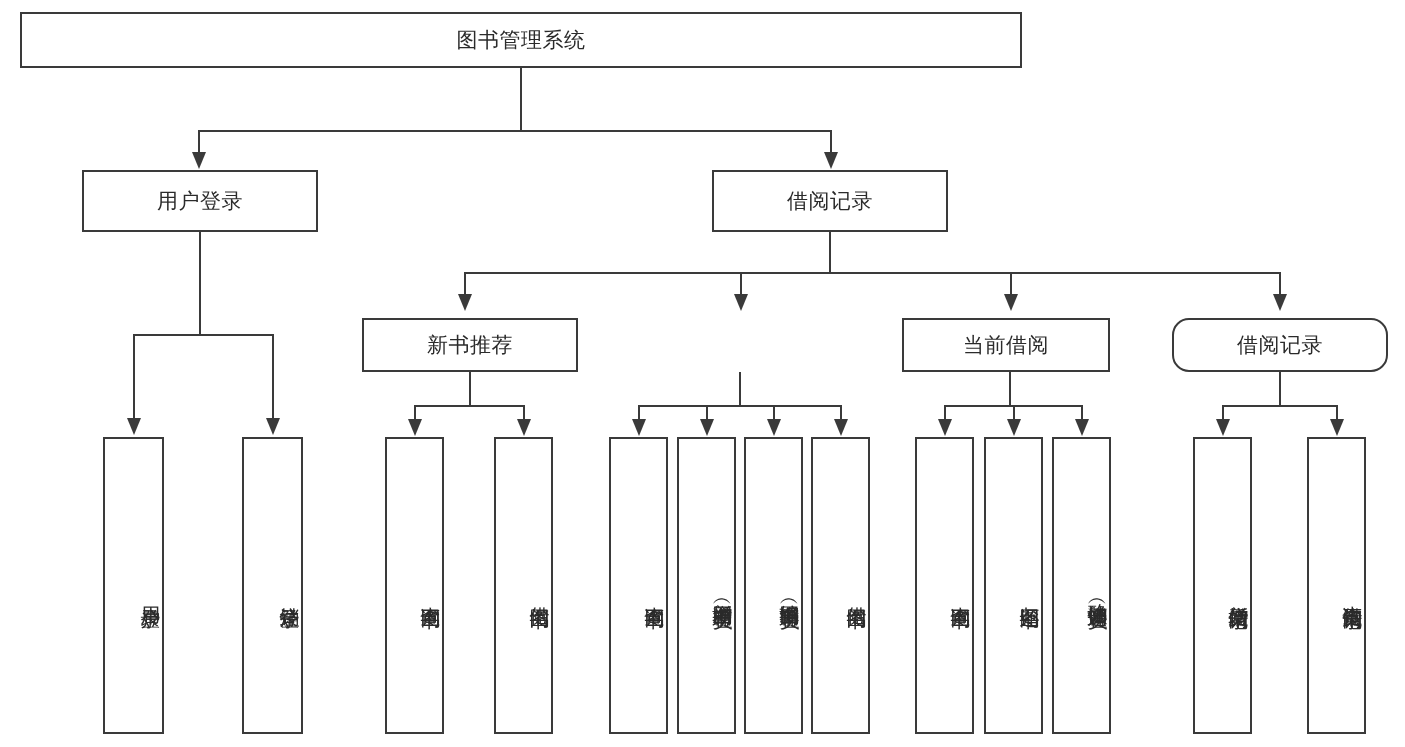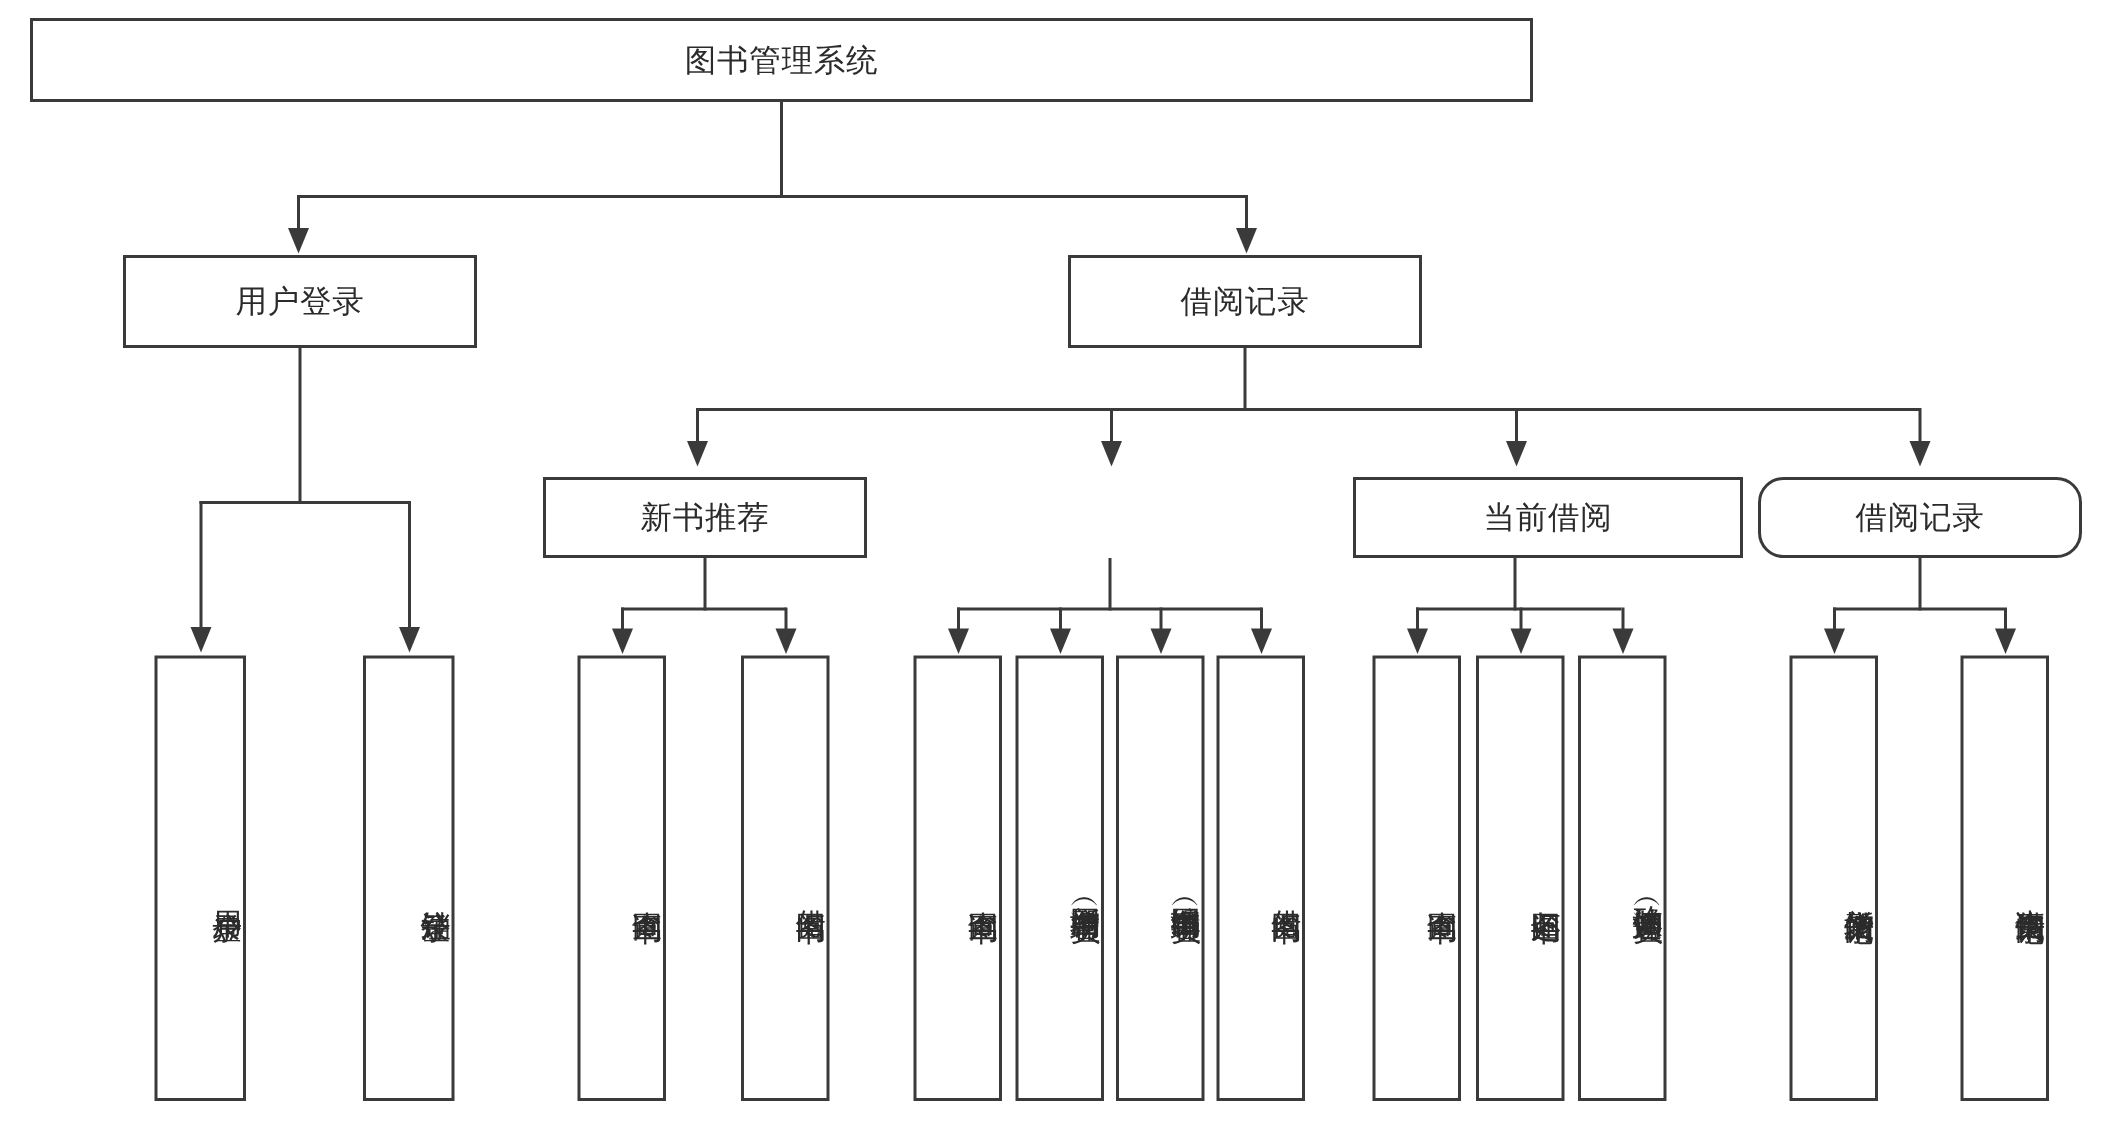--- a/index.html
+++ b/index.html
@@ -118,21 +118,21 @@
   <div class="edge v" style="left:740px; top:272px; height:26px;"></div>
   <div class="arrow" style="left:734px; top:294px;"></div>
   <div class="edge v" style="left:1010px; top:272px; height:26px;"></div>
   <div class="arrow" style="left:1004px; top:294px;"></div>
   <div class="edge v" style="left:1279px; top:272px; height:26px;"></div>
   <div class="arrow" style="left:1273px; top:294px;"></div>
 
   <div class="node horiz" style="left:362px; top:318px; width:216px; height:54px;">
     <span>新书推荐</span>
   </div>
-  <div class="node horiz" style="left:902px; top:318px; width:260px; height:54px;">
+  <div class="node horiz" style="left:902px; top:318px; width:208px; height:54px;">
     <span>当前借阅</span>
   </div>
   <div class="node horiz" style="left:1172px; top:318px; width:216px; height:54px;border-radius:17px;">
     <span>借阅记录</span>
   </div>
 
   <div class="edge v" style="left:469px; top:372px; height:35px;"></div>
   <div class="edge h" style="left:414px; top:405px; width:110px;"></div>
   <div class="edge v" style="left:414px; top:405px; height:16px;"></div>
   <div class="arrow" style="left:408px; top:419px;"></div>

